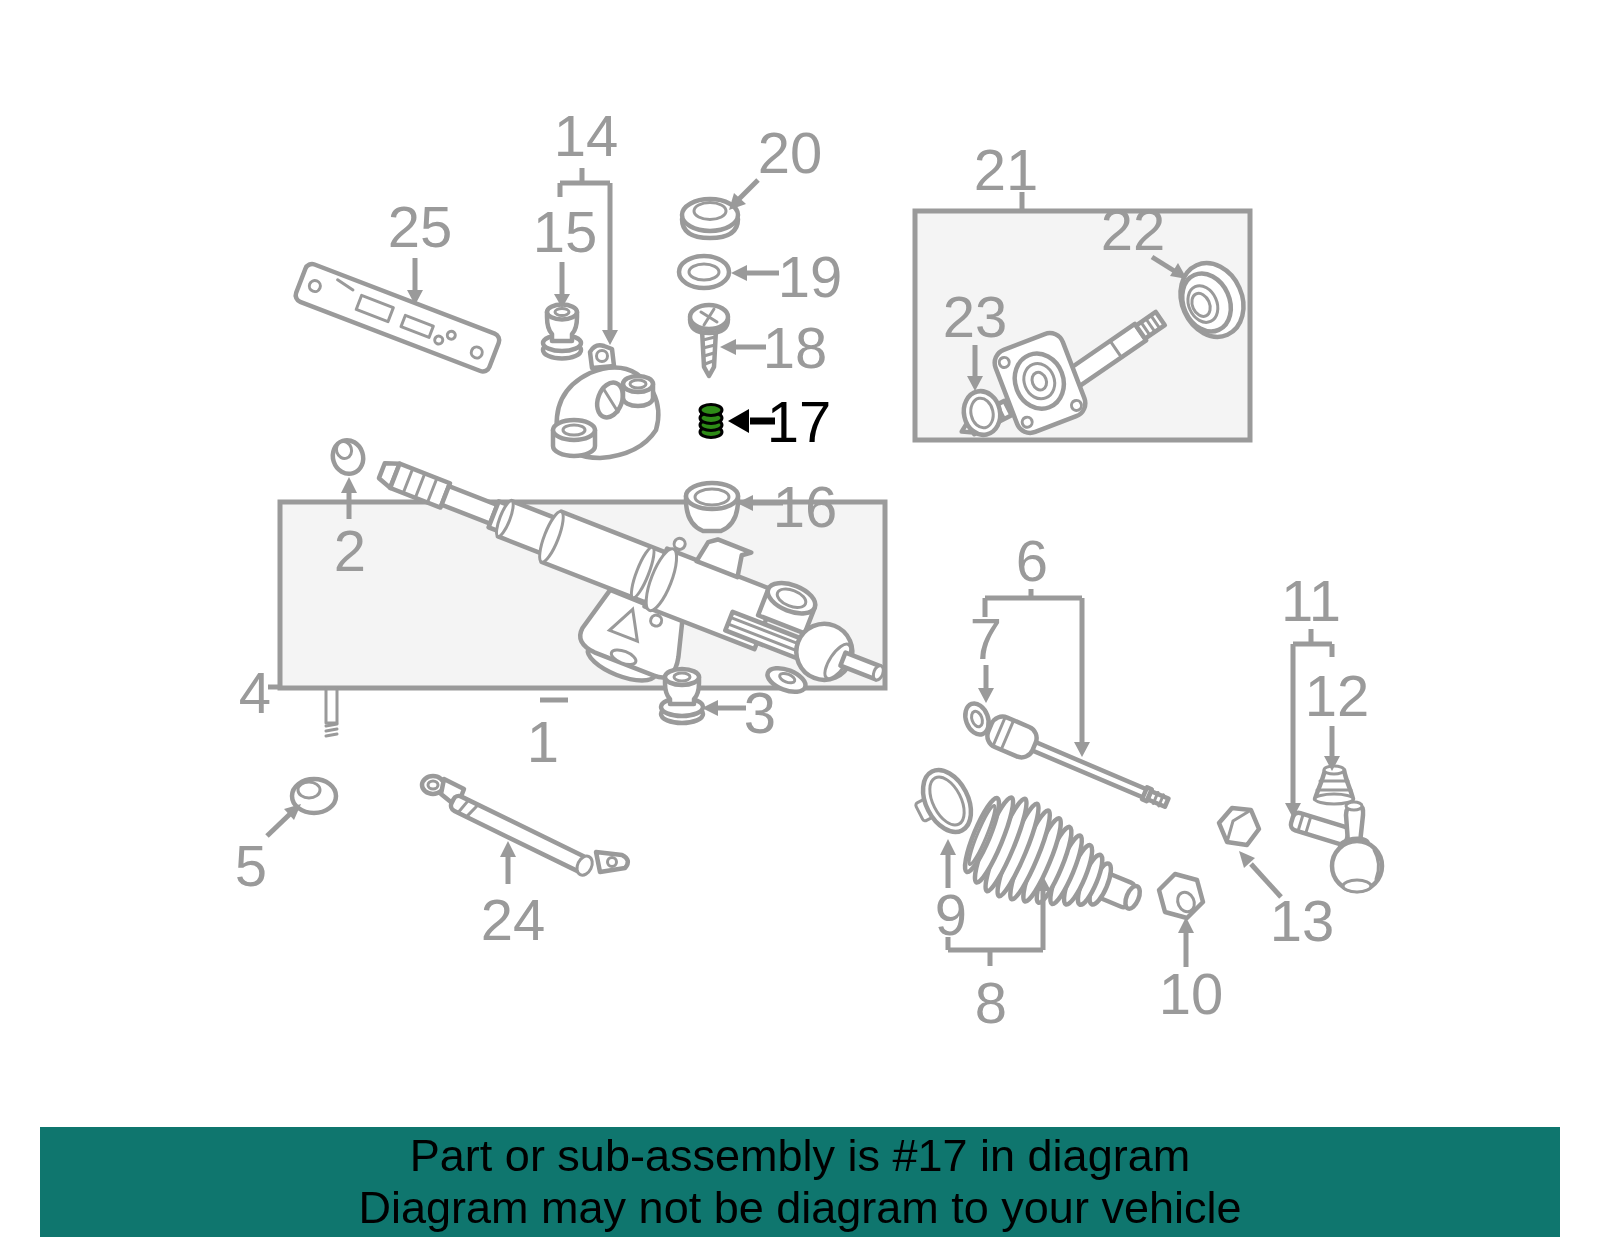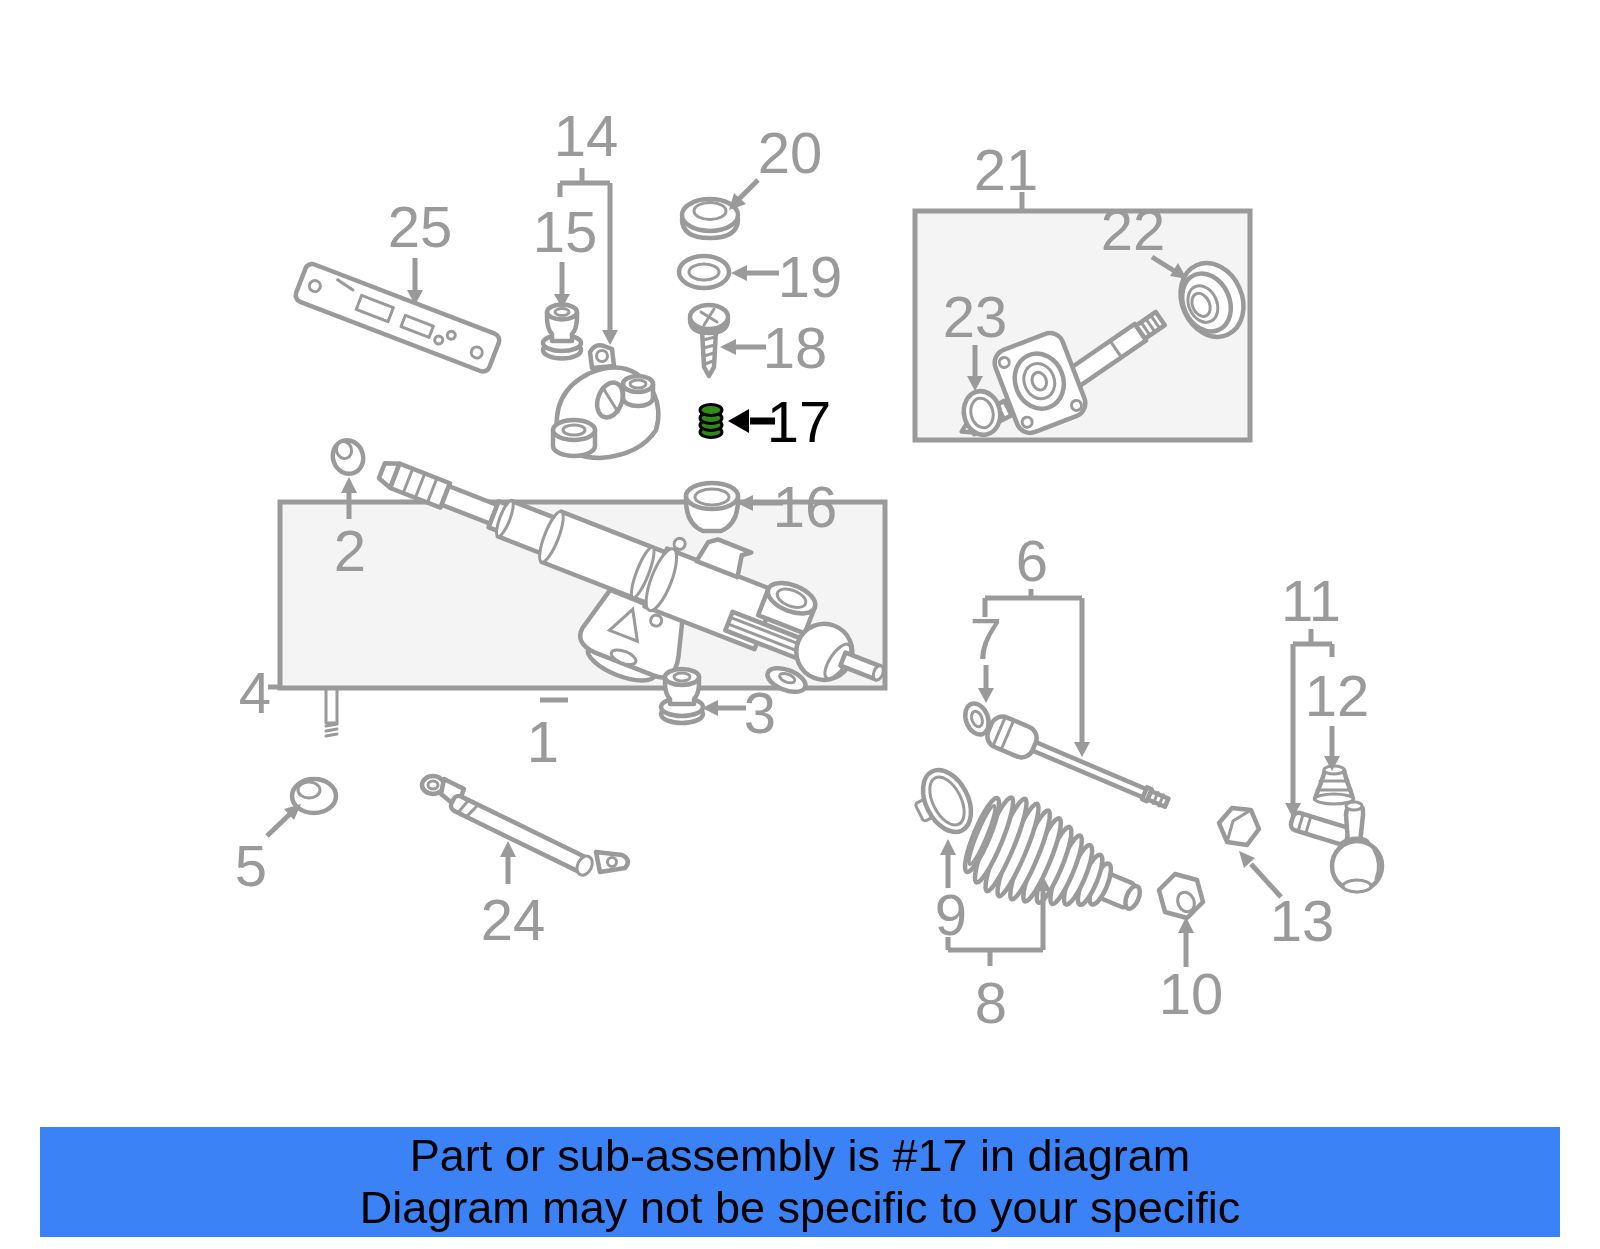--- a/index.html
+++ b/index.html
@@ -384,17 +384,17 @@
     <ellipse class="hl-part" cx="711" cy="410" rx="11" ry="5.5" fill="#2e8b17"></ellipse>
   </g>
   <g>
     <line class="hl-leader" x1="775" y1="421" x2="750" y2="421"></line>
     <polygon class="hl-head" points="728,421 749,409 749,433"></polygon>
   </g>
   <text class="lbl-hl" x="799" y="442">17</text>
 
 </svg>
 
-  <div class="banner" style="background: #3b82f6;">
+  <div class="banner" style="background: #0f766e;">
     <div>Part or sub-assembly is #17 in diagram</div>
-    <div>Diagram may not be specific to your specific</div>
+    <div>Diagram may not be diagram to your vehicle</div>
   </div>
 </div>
 
 </body></html>

